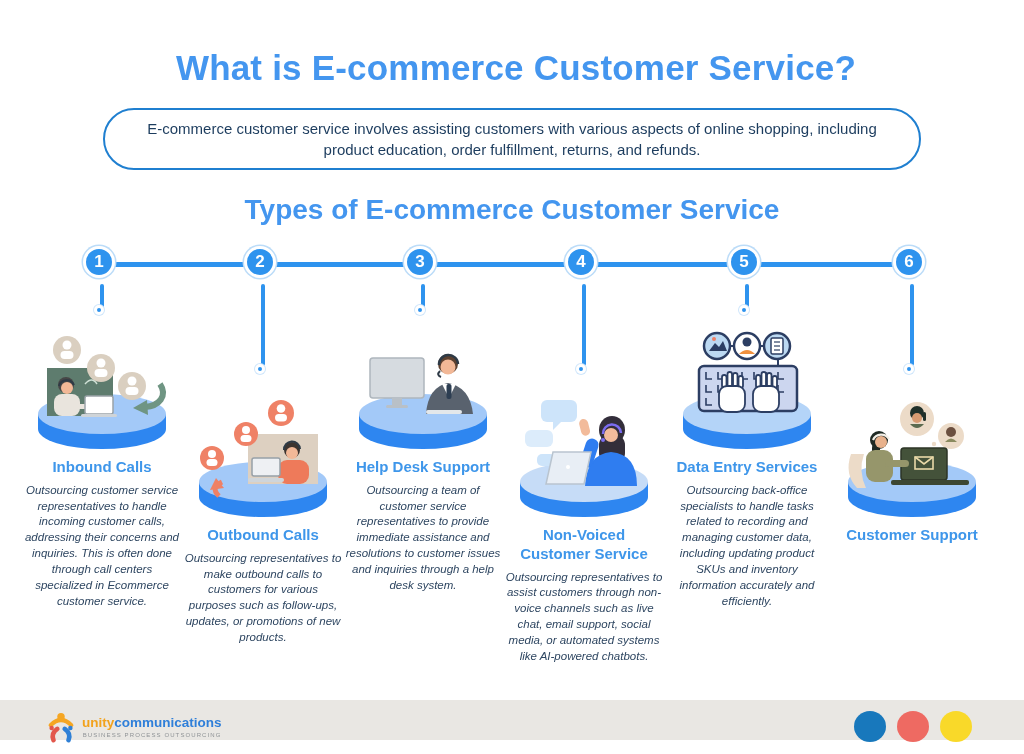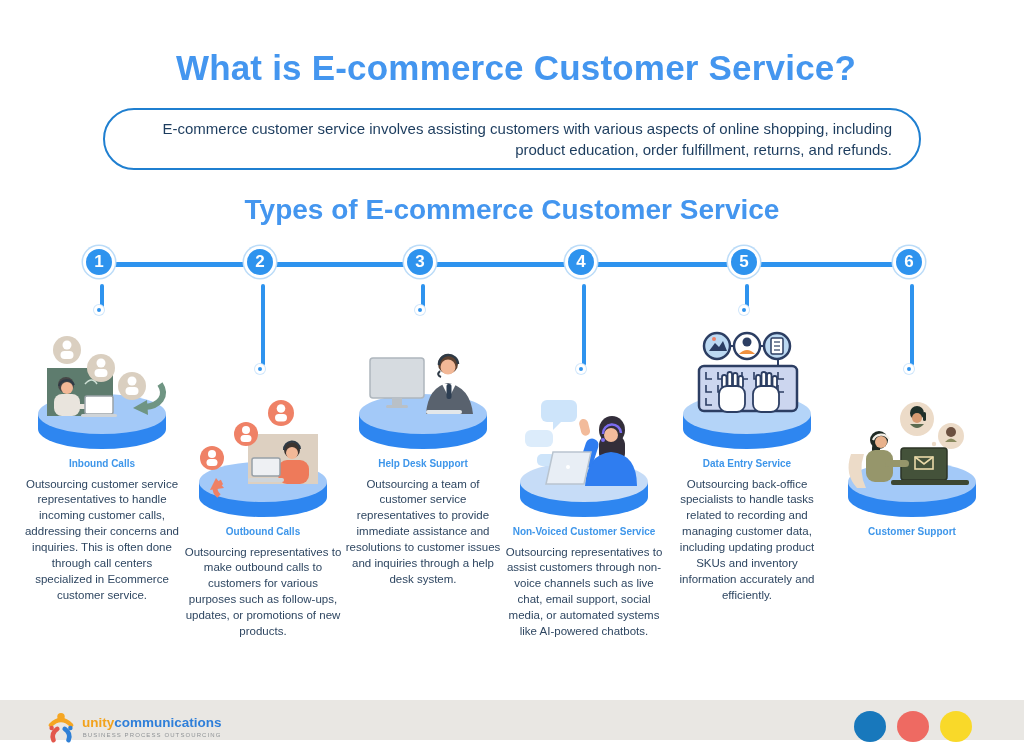--- a/index.html
+++ b/index.html
@@ -13,21 +13,21 @@
     position:absolute; top:44px; left:0; width:1024px; margin:4px;
     text-align:center; font-size:35px; font-weight:bold; color:#4496ef;
     letter-spacing:0.2px;
   }
   .desc-box {
     position:absolute; left:103px; top:108px; width:818px; height:62px;
     border:2px solid #1f7fd0; border-radius:31px; background:#ffffff;
     display:flex; align-items:center; justify-content:center;
   }
   .desc-box p {
-    margin:10px; max-width:760px; text-align:right;
+    margin:10px; max-width:760px; text-align:center;
     font-size:15px; line-height:1.4; color:#1c3c5e;
   }
   .subtitle {
     position:absolute; top:194px; left:0; width:1024px; margin:0;
     text-align:center; font-size:28px; font-weight:bold; color:#4496ef;
   }
   
   .tl-line {
     position:absolute; left:102px; top:262px; width:810px; height:5px;
     background:#2e93ee; border-radius:3px;
@@ -51,25 +51,25 @@
   }
   .dot.short { top:305px; }
   .dot.long  { top:364px; }
   
   .col { position:absolute; width:176px; text-align:center; }
   .col.odd  { top:326px; }
   .col.even { top:394px; }
   .col svg.illus { display:block; margin:0 auto; }
   .col h3 {
     margin:7px auto 6px; max-width:150px;
-    font-size:10px; font-weight:bold; color:#3e96ea; line-height:1.25;
+    font-size:15px; font-weight:bold; color:#3e96ea; line-height:1.25;
   }
   .col p {
     margin:0 auto; max-width:158px;
-    font-size:11.5px; line-height:1.38; color:#2e4661;
+    font-size:11.5px; line-height:1.38; color:#2e4661;font-style:italic;
   }
   
   .footer {
     position:absolute; left:0; top:700px; width:1024px; height:40px;
     background:#e9e7e3;
   }
   .logo { position:absolute; left:46px; top:10px; display:flex; align-items:center; }
   .logo-text { margin-left:6px; line-height:1; }
   .logo-line1 { font-size:13.5px; font-weight:bold; }
   .logo-unity { color:#f2a21c; }
@@ -288,21 +288,21 @@
         <rect x="61" y="47" width="4.5" height="15" rx="2.2"></rect>
         <rect x="66.5" y="50" width="4.5" height="12" rx="2.2"></rect>
         <rect x="47" y="60" width="26" height="26" rx="8"></rect>
         <rect x="84" y="49" width="4.5" height="13" rx="2.2"></rect>
         <rect x="89.5" y="46" width="4.5" height="16" rx="2.2"></rect>
         <rect x="95" y="47" width="4.5" height="15" rx="2.2"></rect>
         <rect x="100.5" y="50" width="4.5" height="12" rx="2.2"></rect>
         <rect x="81" y="60" width="26" height="26" rx="8"></rect>
       </g>
     </svg>
-    <h3>Data Entry Service</h3>
+    <h3>Data Entry Services</h3>
     <p>Outsourcing back-office specialists to handle tasks related to recording and managing customer data, including updating product SKUs and inventory information accurately and efficiently.</p>
   </section>
 
   <section class="col even" style="left:824px">
     <svg class="illus" viewBox="0 0 150 125" width="150" height="125">
       <ellipse cx="75" cy="103" rx="64" ry="20" fill="#2e86f0"></ellipse>
       <rect x="11" y="88" width="128" height="15" fill="#2e86f0"></rect>
       <ellipse cx="75" cy="88" rx="64" ry="20" fill="#a3c9f8"></ellipse>
       <g>
         <circle cx="80" cy="25" r="17" fill="#ecdbc8"></circle>

